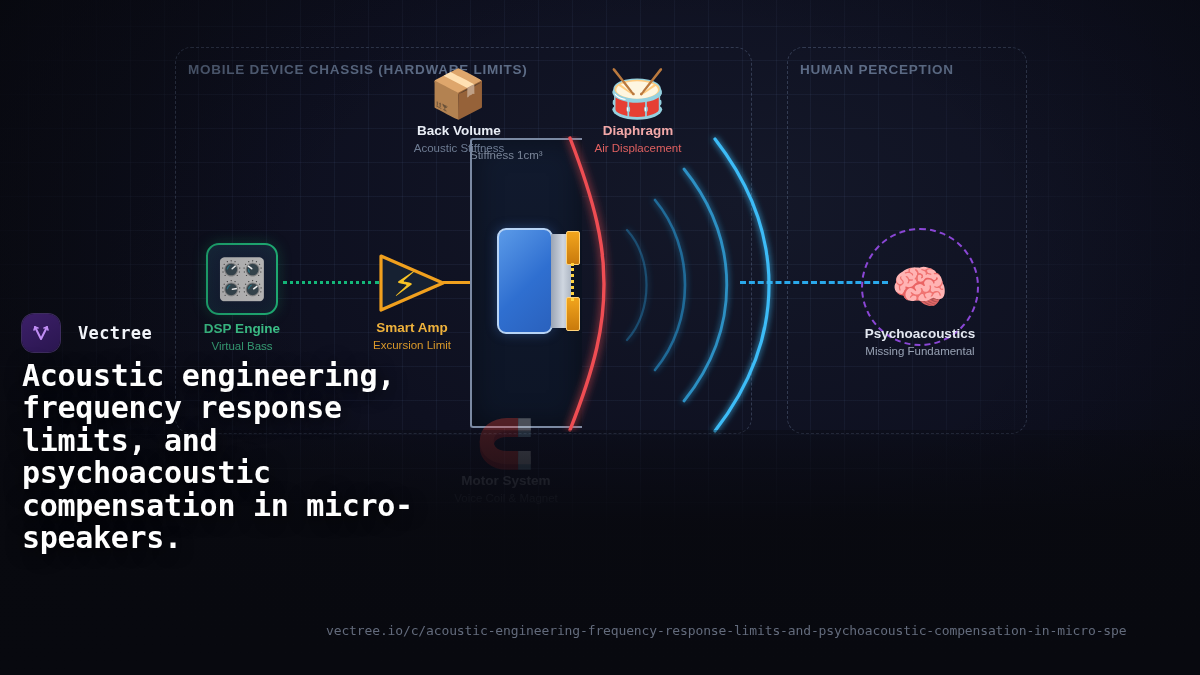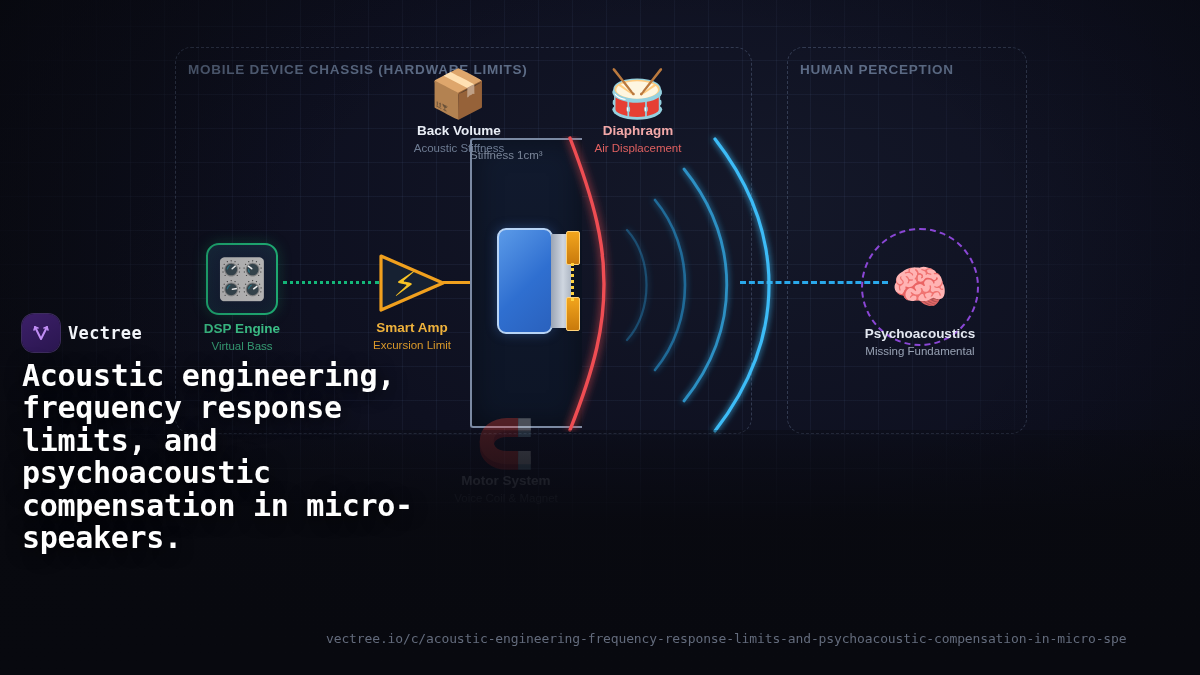--- a/index.html
+++ b/index.html
@@ -149,21 +149,21 @@
     border-left:3px dotted #ffd23f;
   }
   #diaphragm-curve { position:absolute; left:552px; top:136px; width:70px; height:296px; }
 
   
   #waves { position:absolute; left:595px; top:130px; width:270px; height:310px; }
 
   
   #brand {
     position:absolute; left:22px; top:314px;
-    display:flex; align-items:center; gap:8px;text-align:right;
+    display:flex; align-items:center; gap:18px;text-align:right;
   }
   #brand-mark {
     width:38px; height:38px; border-radius:12px;
     background:linear-gradient(150deg,#3c1f68 0%,#2a1650 100%);
     display:flex; align-items:center; justify-content:center;
     box-shadow:0 0 0 1px rgba(160,110,235,.35);
   }
   #brand-name {
     font-family:"DejaVu Sans Mono","Liberation Mono",monospace;
     font-size:17px; font-weight:700; color:#f2f4f9; letter-spacing:.02em;
@@ -171,21 +171,21 @@
   #headline {
     position:absolute; left:22px; top:360px; width:430px;
     font-family:"DejaVu Sans Mono","Liberation Mono",monospace;
     font-weight:700; font-size:30px; line-height:1.08;
     color:#ffffff; letter-spacing:-.01em;
     text-shadow:0 2px 18px rgba(0,0,0,.85);
   }
   #url {
     position:absolute; left:326px; top:623px;
     font-family:"DejaVu Sans Mono","Liberation Mono",monospace;
-    font-size:13px; color:#636b7c; white-space:nowrap; letter-spacing:-.01em;margin-top:8px;
+    font-size:13px; color:#636b7c; white-space:nowrap; letter-spacing:-.01em;
   }
   
   .chip-note {
     position:absolute; font-size:11.5px; color:#6e7c93; white-space:nowrap;
   }
   #note-stiffness { left:470px; top:149px; color:#7b8699; }
   #dim-overlay {
     position:absolute; left:0; top:430px; width:1200px; height:245px;
     background:linear-gradient(180deg, rgba(8,9,15,.35) 0%, rgba(8,9,15,.92) 38%, #08090f 100%);
     pointer-events:none;

